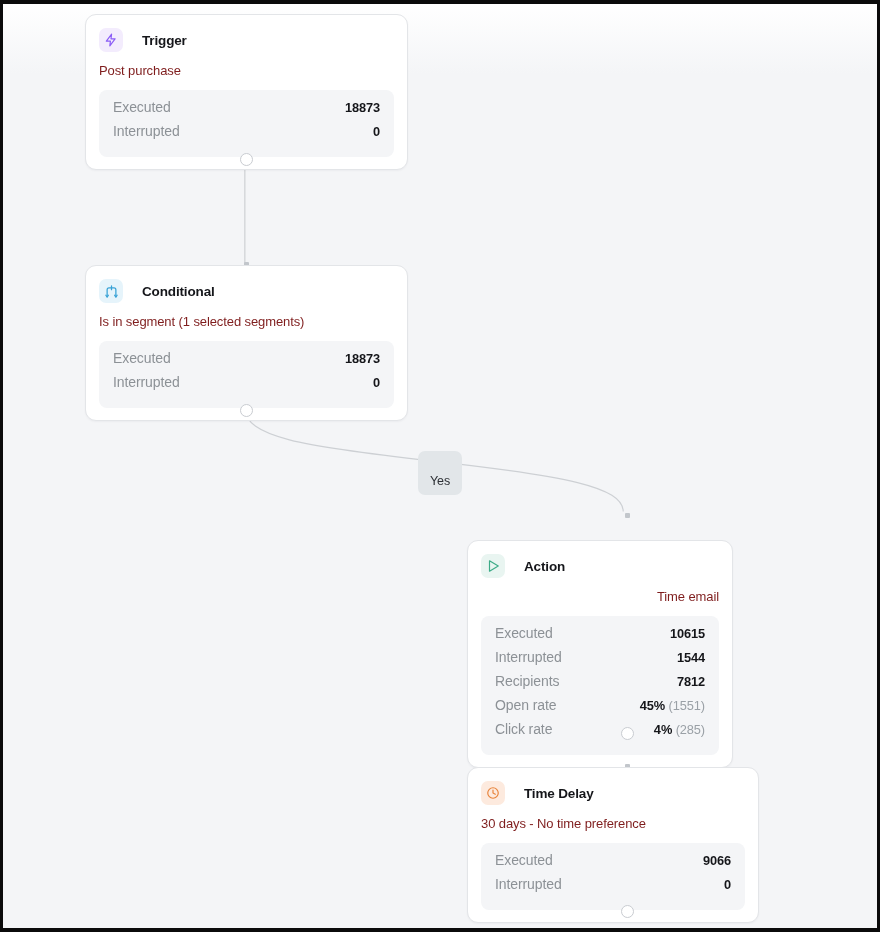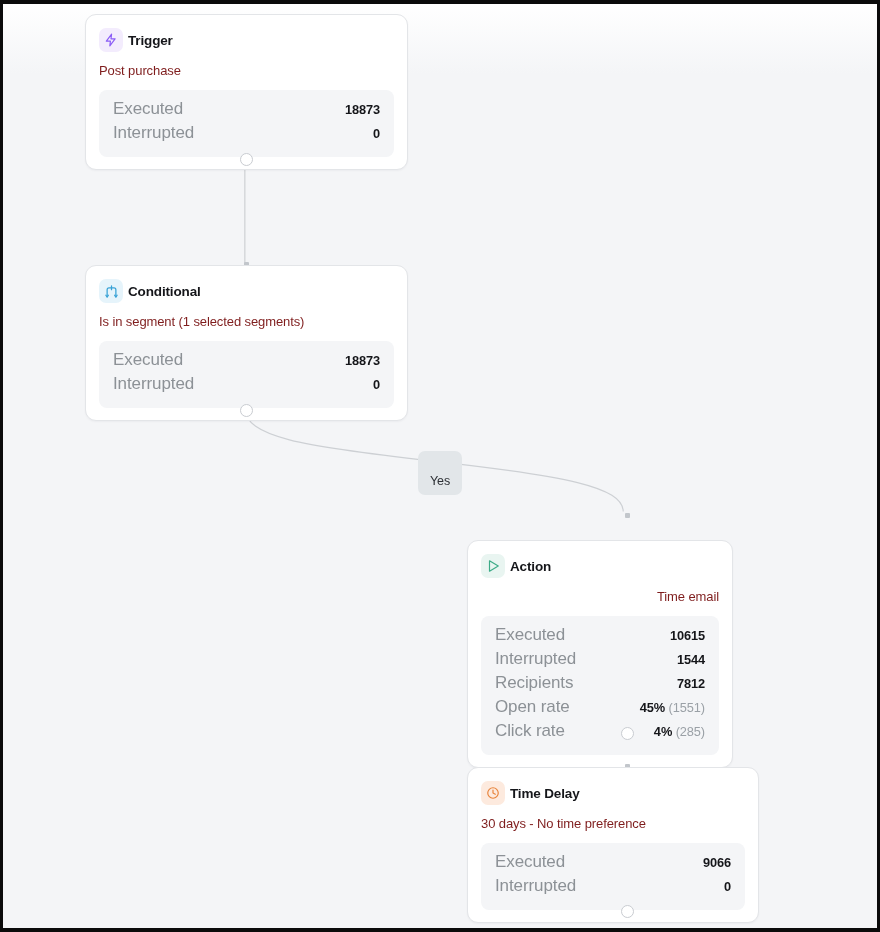--- a/index.html
+++ b/index.html
@@ -37,21 +37,21 @@
     background: #ffffff;
     border: 1px solid #e3e5e8;
     border-radius: 11px;
     box-shadow: 0 1px 2px rgba(16,24,40,0.04);
     padding: 13px 13px 12px 13px;
   }
 
   .node-header {
     display: flex;
     align-items: center;
-    gap: 5px;
+    gap: 19px;
     margin-bottom: 11px;
   }
 
   .node-icon {
     width: 24px;
     height: 24px;
     border-radius: 7px;
     display: flex;
     align-items: center;
     justify-content: center;
@@ -81,21 +81,21 @@
   }
 
   .stat-row {
     display: flex;
     align-items: baseline;
     justify-content: space-between;
     height: 24px;
   }
 
   .stat-label {
-    font-size: 17px;
+    font-size: 14px;
     color: #8c9196;
     letter-spacing: -0.1px;
   }
 
   .stat-value {
     font-size: 12.8px;
     color: #15161a;
     font-weight: bold;
     letter-spacing: -0.1px;
     white-space: nowrap;

